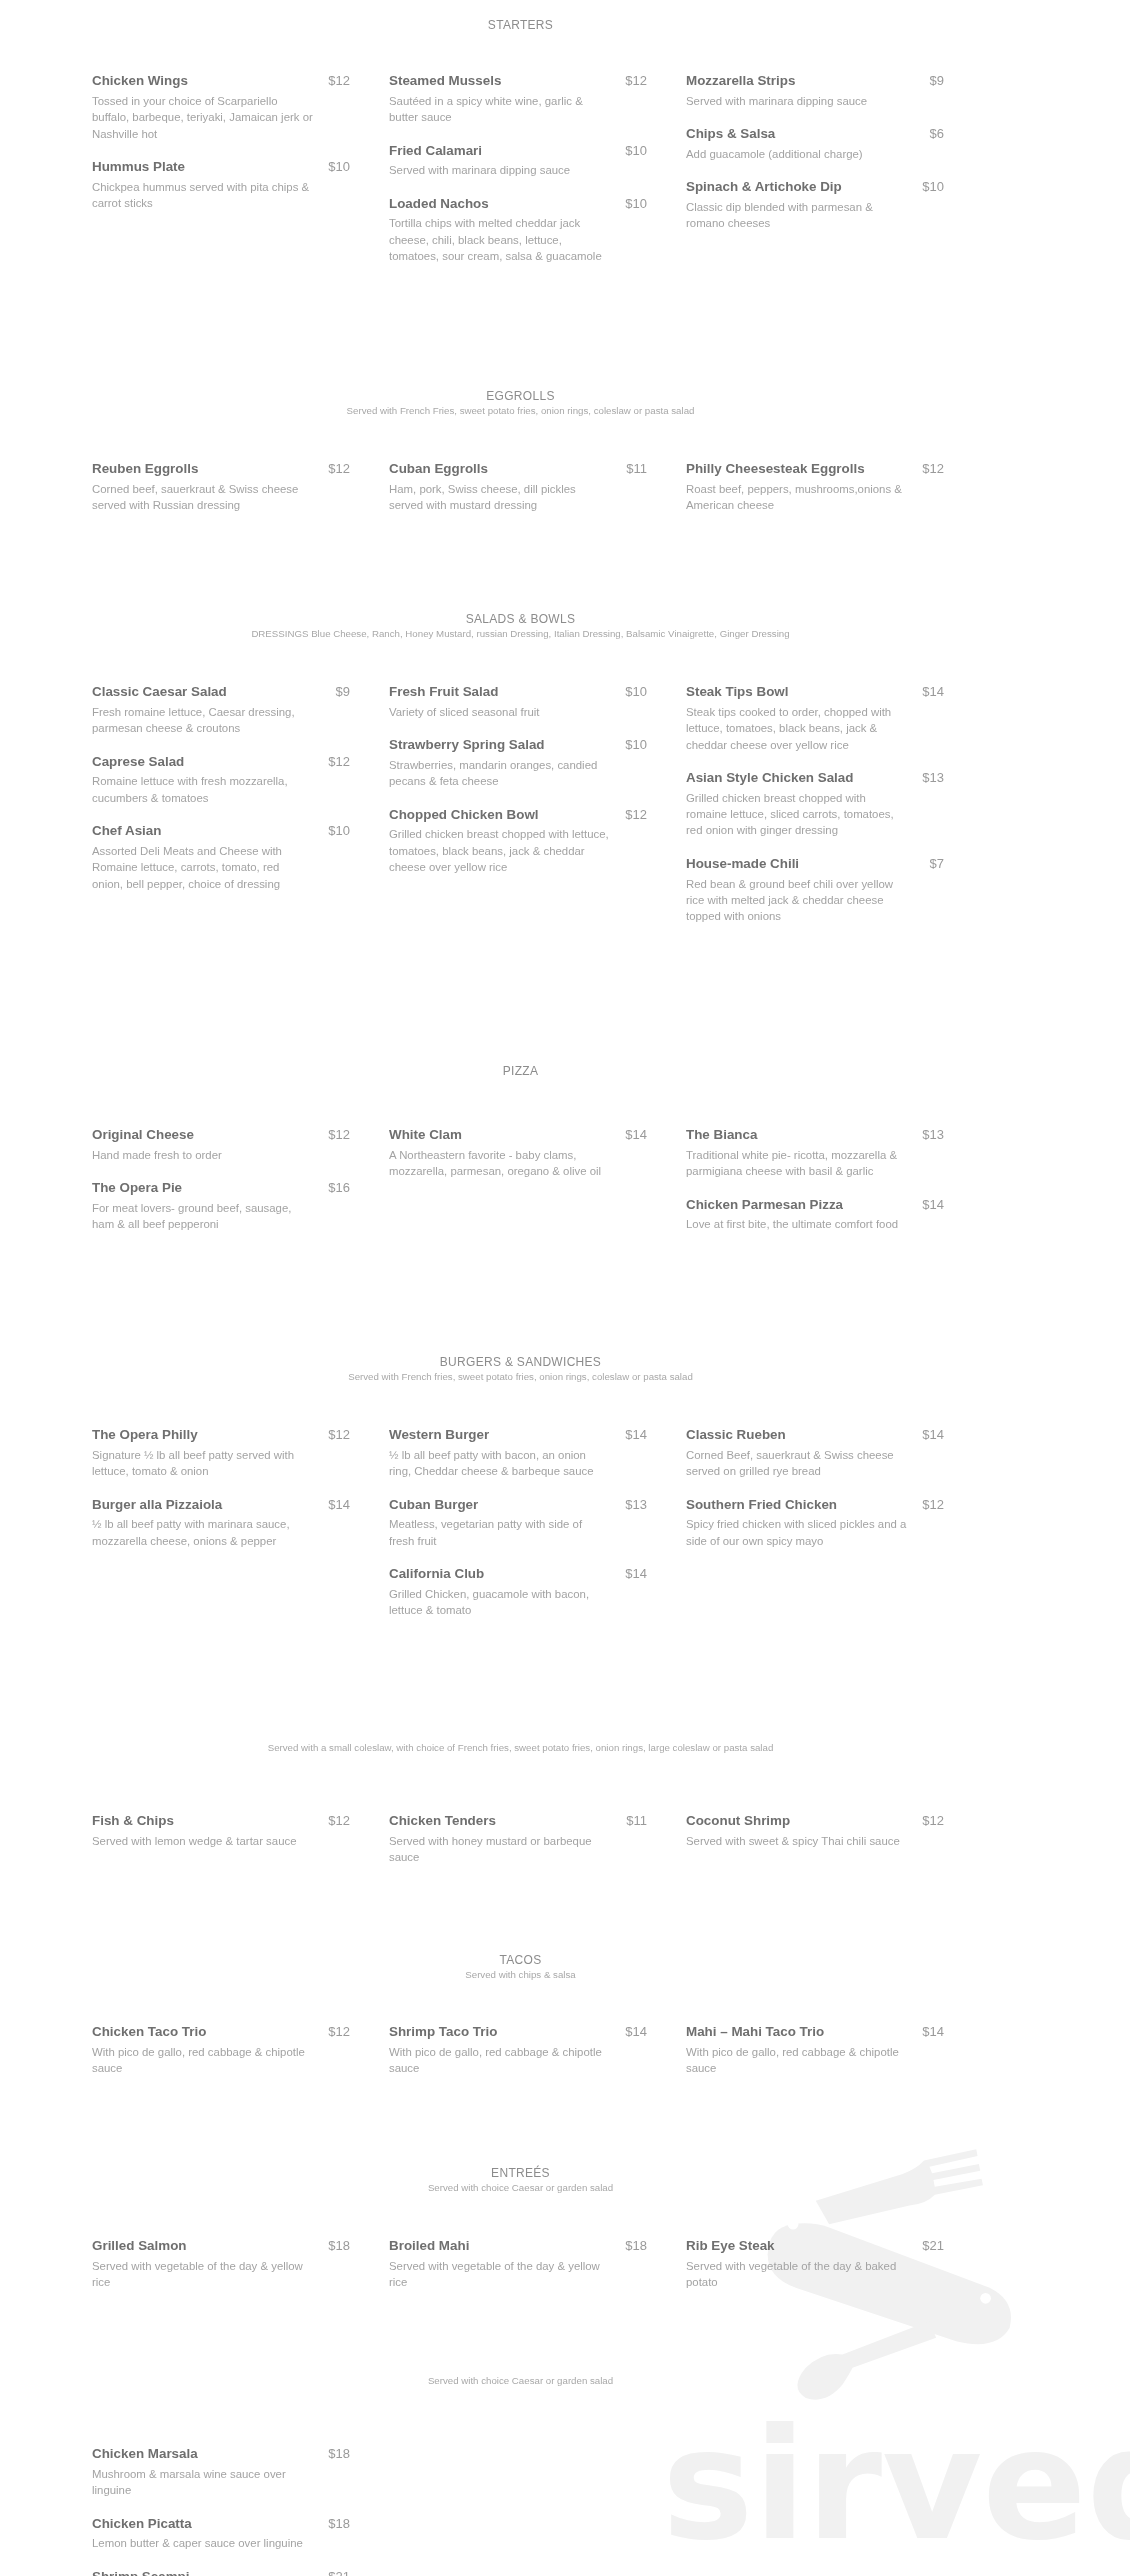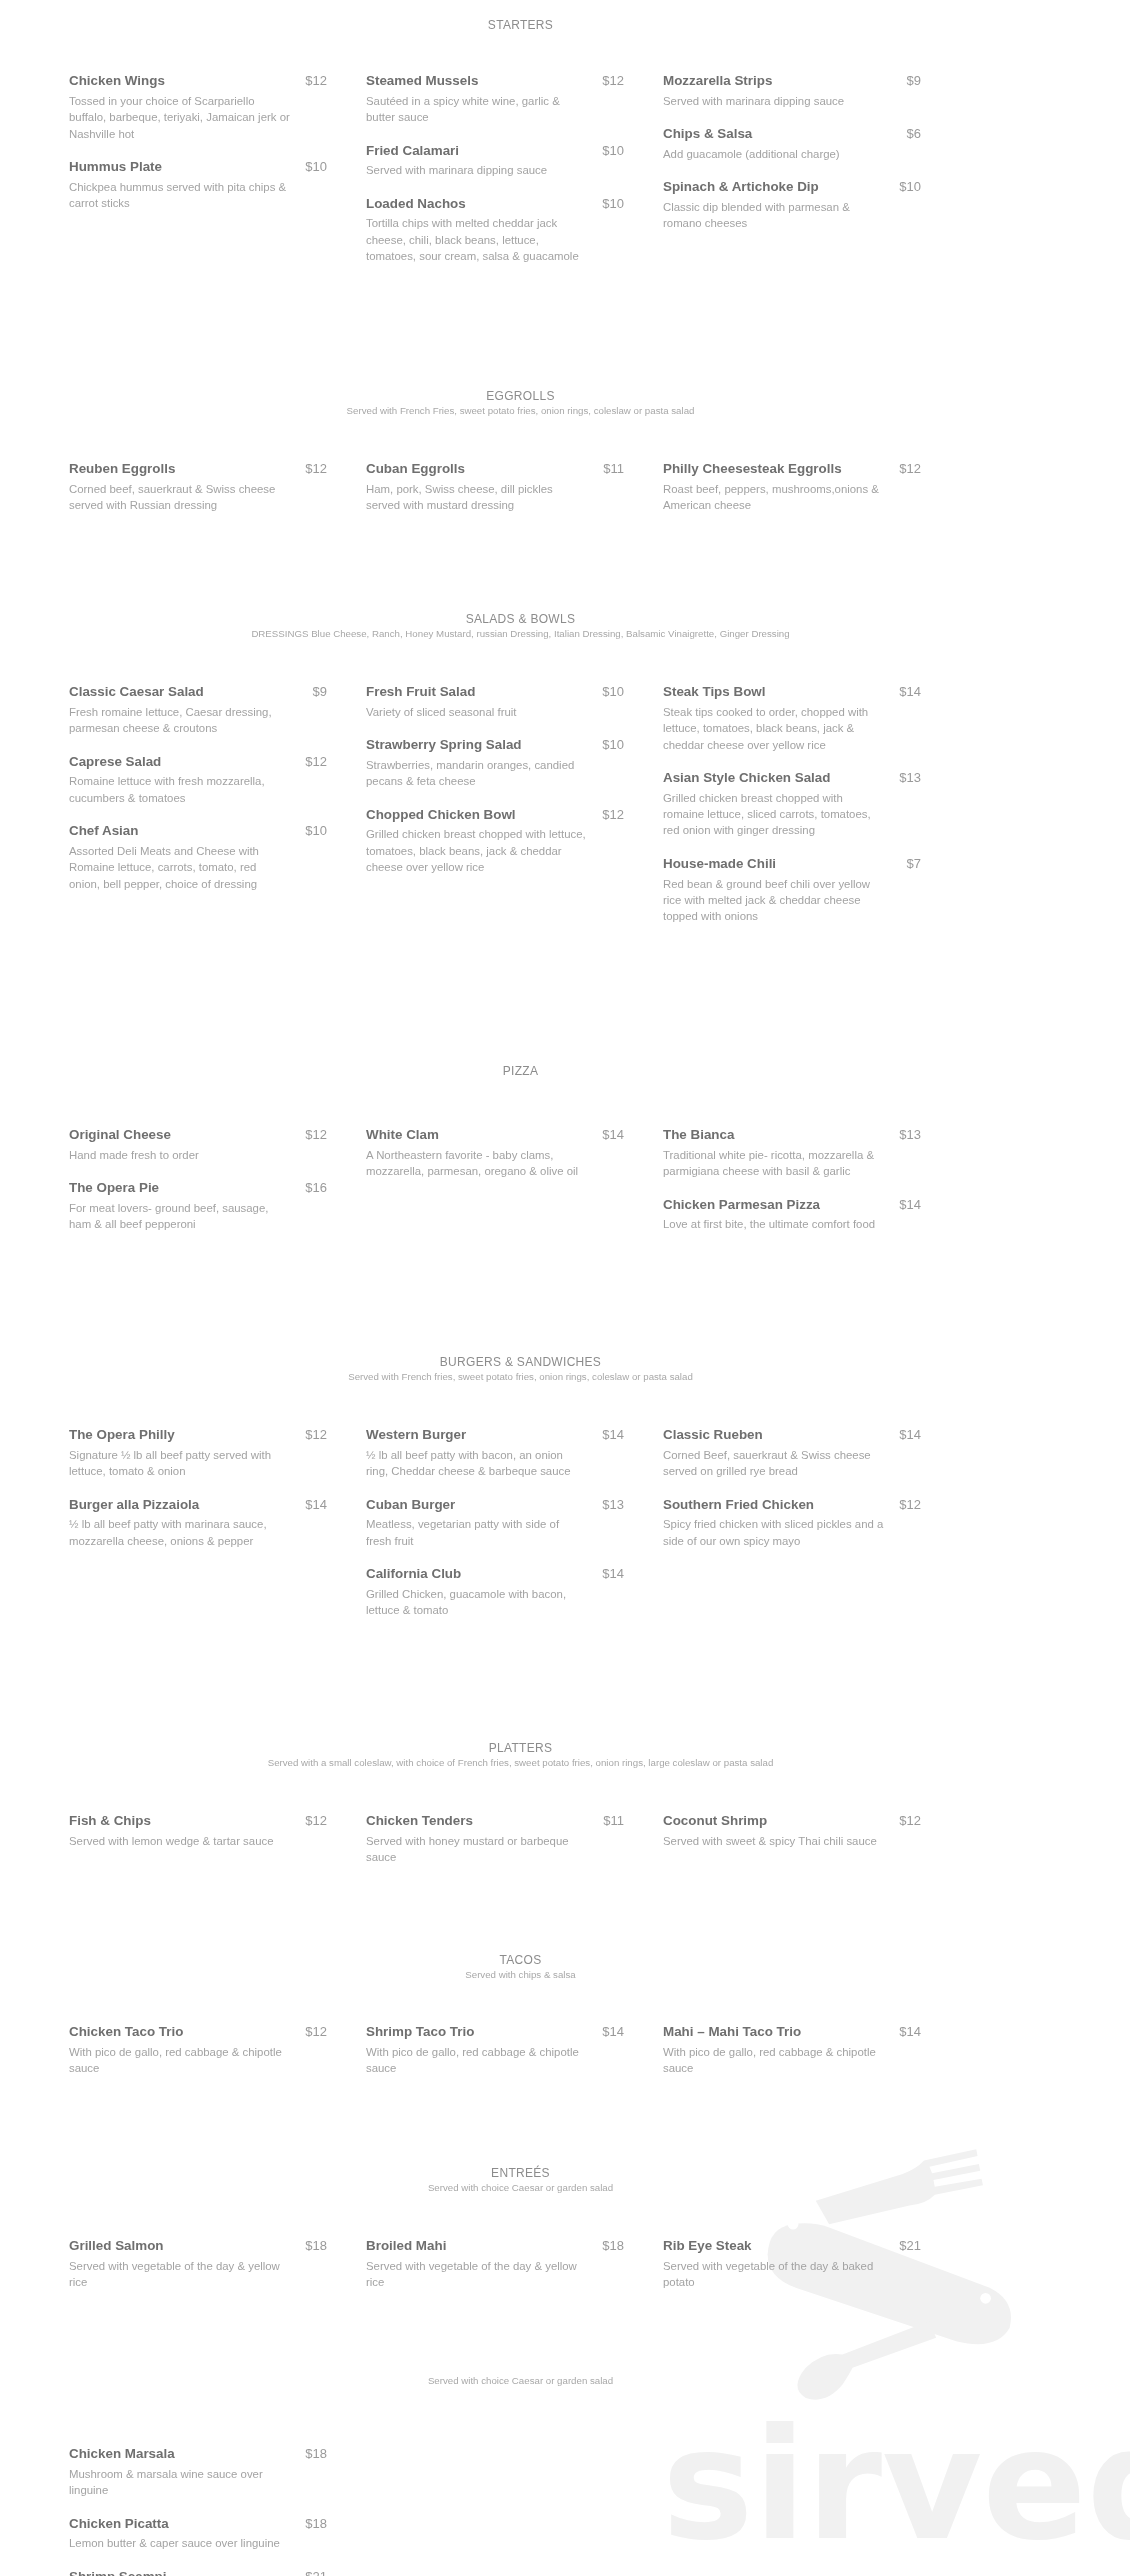--- a/index.html
+++ b/index.html
@@ -11,21 +11,21 @@
   .watermark { position: absolute; left: 662px; top: 2137px; width: 468px; height: 435px; pointer-events: none; z-index: 0; }
   .section { position: absolute; left: 0; width: 1017px; z-index: 1; }
   .section-head { text-align: center; width: 1017px; padding-left: 12px; }
   .section-title {
     font-size: 12px; letter-spacing: 0.3px; color: #8c8c8c; font-weight: normal;
     line-height: 14.7px; margin: 0;
   }
   .section-sub {
     font-size: 9.7px; color: #a8a8a8; line-height: 13.4px; margin: 0;
   }
-  .cols { position: absolute; left: 69px; display: flex; }
+  .cols { position: absolute; left: 92px; display: flex; }
   .col { width: 258px; margin-right: 39px; }
   .col:last-child { margin-right: 0; }
   .item { margin-bottom: 16px; }
   .item-head { display: flex; justify-content: space-between; align-items: baseline; }
   .item-name { font-size: 13.4px; font-weight: bold; color: #6f6f6f; line-height: 17.4px; }
   .item-price { font-size: 13px; color: #9a9a9a; line-height: 17.4px; }
   .item-desc { font-size: 11.4px; color: #a3a3a3; line-height: 16.4px; margin-top: 3.3px; width: 221px; }
 </style>
 </head>
 <body>
@@ -334,21 +334,20 @@
               <span class="item-name">Southern Fried Chicken</span>
               <span class="item-price">$12</span>
             </div>
             <div class="item-desc">Spicy fried chicken with sliced pickles and a side of our own spicy mayo</div>
           </div>
         </div>
       </div>
     </div>
     <div class="section" style="top: 1741px;">
       <div class="section-head">
-        <h2 class="section-title">PLATTERS</h2>
         <p class="section-sub">Served with a small coleslaw, with choice of French fries, sweet potato fries, onion rings, large coleslaw or pasta salad</p>
       </div>
       <div class="cols" style="top: 71px;">
         <div class="col">
           <div class="item">
             <div class="item-head">
               <span class="item-name">Fish &amp; Chips</span>
               <span class="item-price">$12</span>
             </div>
             <div class="item-desc">Served with lemon wedge &amp; tartar sauce</div>

